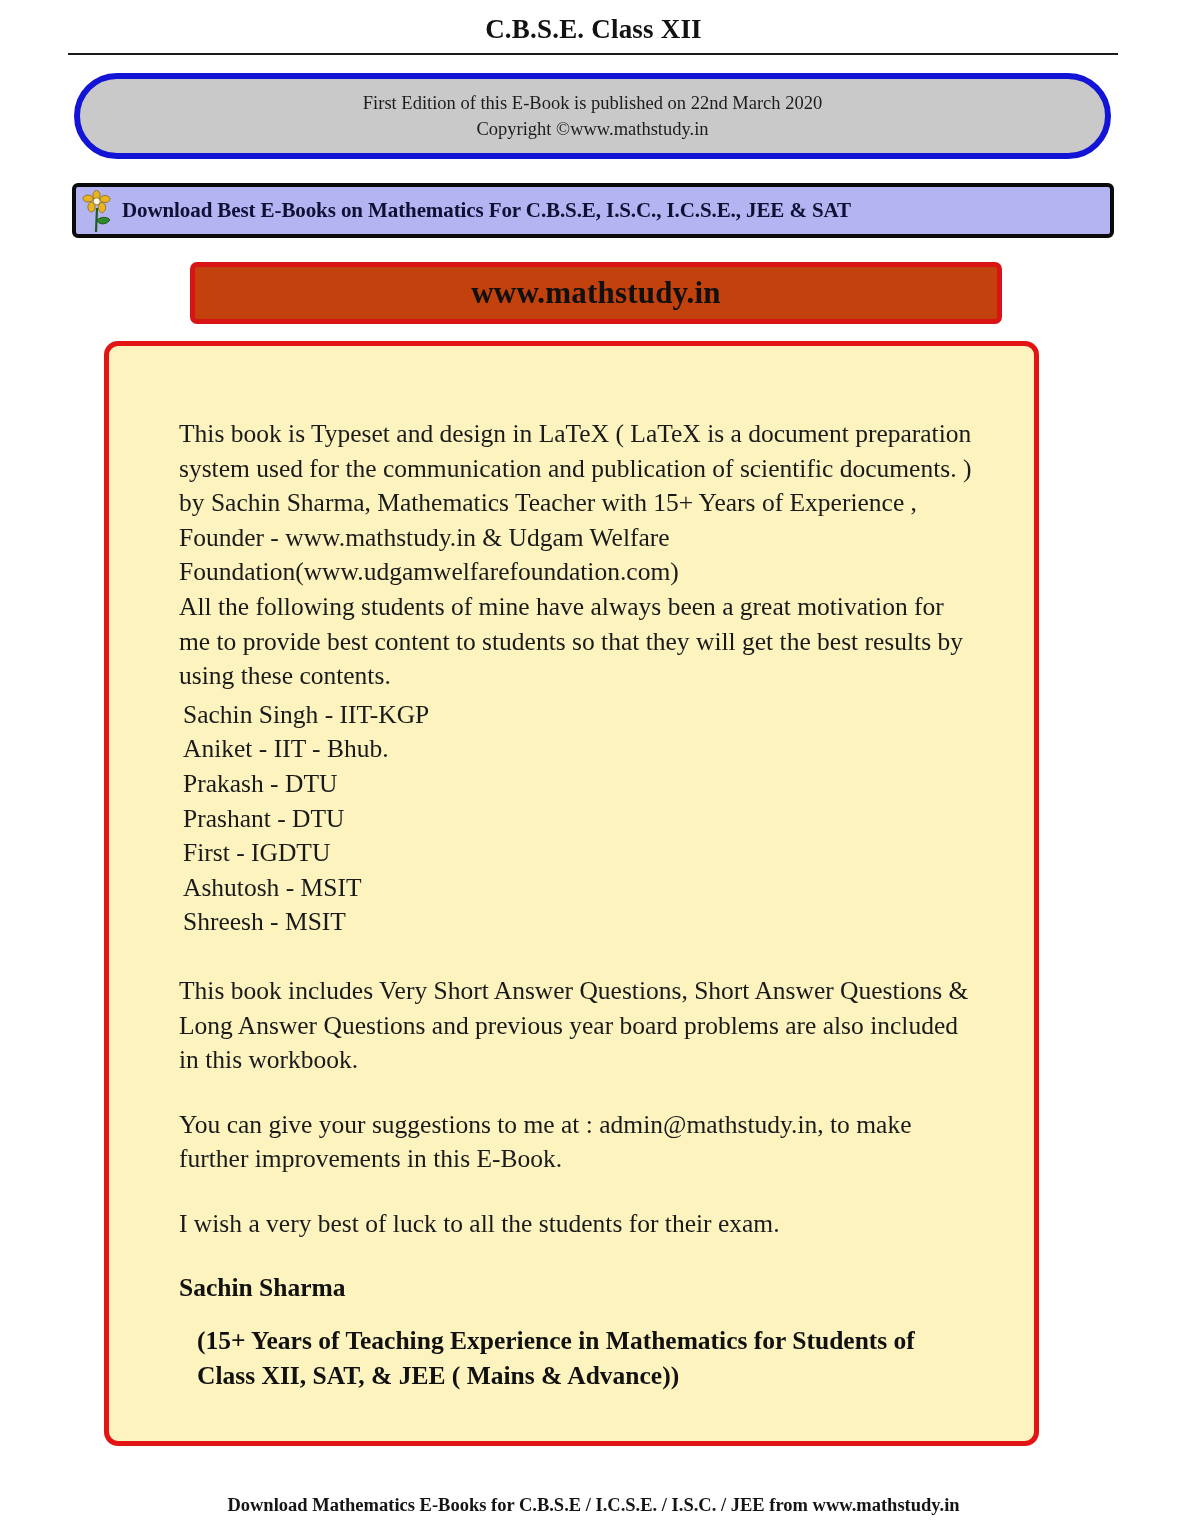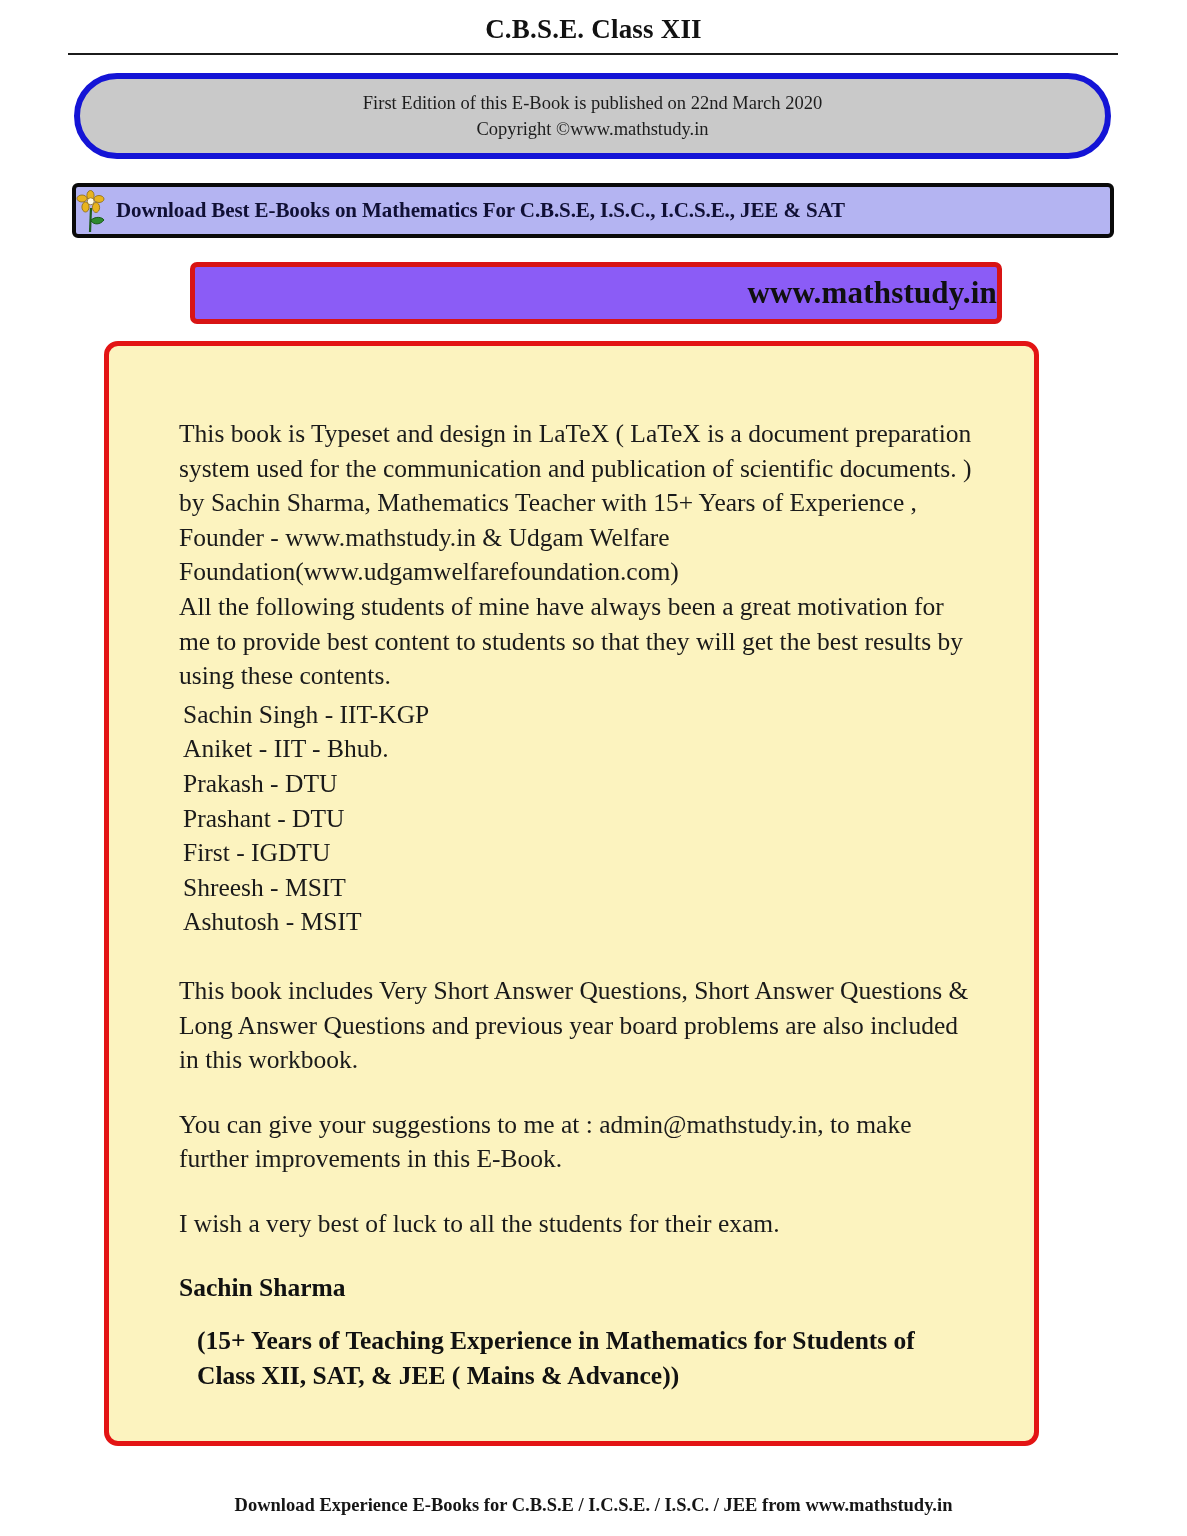--- a/index.html
+++ b/index.html
@@ -68,20 +68,21 @@
     left: 72px;
     top: 183px;
     width: 1042px;
     height: 55px;
     background: #b4b4f2;
     border: 4px solid #0a0a0a;
     border-radius: 6px;
     box-sizing: border-box;
     display: flex;
     align-items: center;
+    padding-left: 6px;
   }
   .flower-icon {
     width: 34px;
     height: 44px;
     flex: 0 0 34px;
     display: block;
     margin-right: 6px;
     margin-top: 2px;
   }
   .promo-text {
@@ -92,27 +93,27 @@
     letter-spacing: -0.1px;
   }
 
   
   .site-box {
     position: absolute;
     left: 190px;
     top: 262px;
     width: 812px;
     height: 62px;
-    background: #8b5cf6;
+    background: #c2410c;
     border: 5px solid #d81414;
     border-radius: 7px;
     box-sizing: border-box;
     display: flex;
     align-items: center;
-    justify-content: flex-end;
+    justify-content: center;
   }
   .site-text {
     font-size: 31px;
     font-weight: bold;
     color: #101010;
     letter-spacing: 0.2px;
   }
 
   
   .content-box {
@@ -215,33 +216,33 @@
     <p class="para">This book is Typeset and design in LaTeX ( LaTeX is a document preparation system used for the communication and publication of scientific documents. ) by Sachin Sharma, Mathematics Teacher with 15+ Years of Experience , Founder - www.mathstudy.in &amp; Udgam Welfare Foundation(www.udgamwelfarefoundation.com)</p>
 
     <p class="para">All the following students of mine have always been a great motivation for me to provide best content to students so that they will get the best results by using these contents.</p>
 
     <ul class="names-list">
       <li class="name-item">Sachin Singh - IIT-KGP</li>
       <li class="name-item">Aniket - IIT - Bhub.</li>
       <li class="name-item">Prakash - DTU</li>
       <li class="name-item">Prashant - DTU</li>
       <li class="name-item">First - IGDTU</li>
+      <li class="name-item">Ashutosh - MSIT</li>
       <li class="name-item">Shreesh - MSIT</li>
-      <li class="name-item">Ashutosh - MSIT</li>
     </ul>
 
     <div class="para-spacer"></div>
     <p class="para">This book includes Very Short Answer Questions, Short Answer Questions &amp; Long Answer Questions and previous year board problems are also included in this workbook.</p>
 
     <div class="para-spacer"></div>
     <p class="para">You can give your suggestions to me at : admin@mathstudy.in, to make further improvements in this E-Book.</p>
 
     <div class="para-spacer"></div>
     <p class="para">I wish a very best of luck to all the students for their exam.</p>
 
     <div class="para-spacer"></div>
     <p class="sig-name">Sachin Sharma</p>
     <p class="sig-detail">(15+ Years of Teaching Experience in Mathematics for Students of Class XII, SAT, &amp; JEE ( Mains &amp; Advance))</p>
 
   </div>
 </div>
 
-<div class="page-footer">Download Experience E-Books for C.B.S.E / I.C.S.E. / I.S.C. / JEE from www.mathstudy.in</div>
+<div class="page-footer">Download Mathematics E-Books for C.B.S.E / I.C.S.E. / I.S.C. / JEE from www.mathstudy.in</div>
 
 </body></html>

